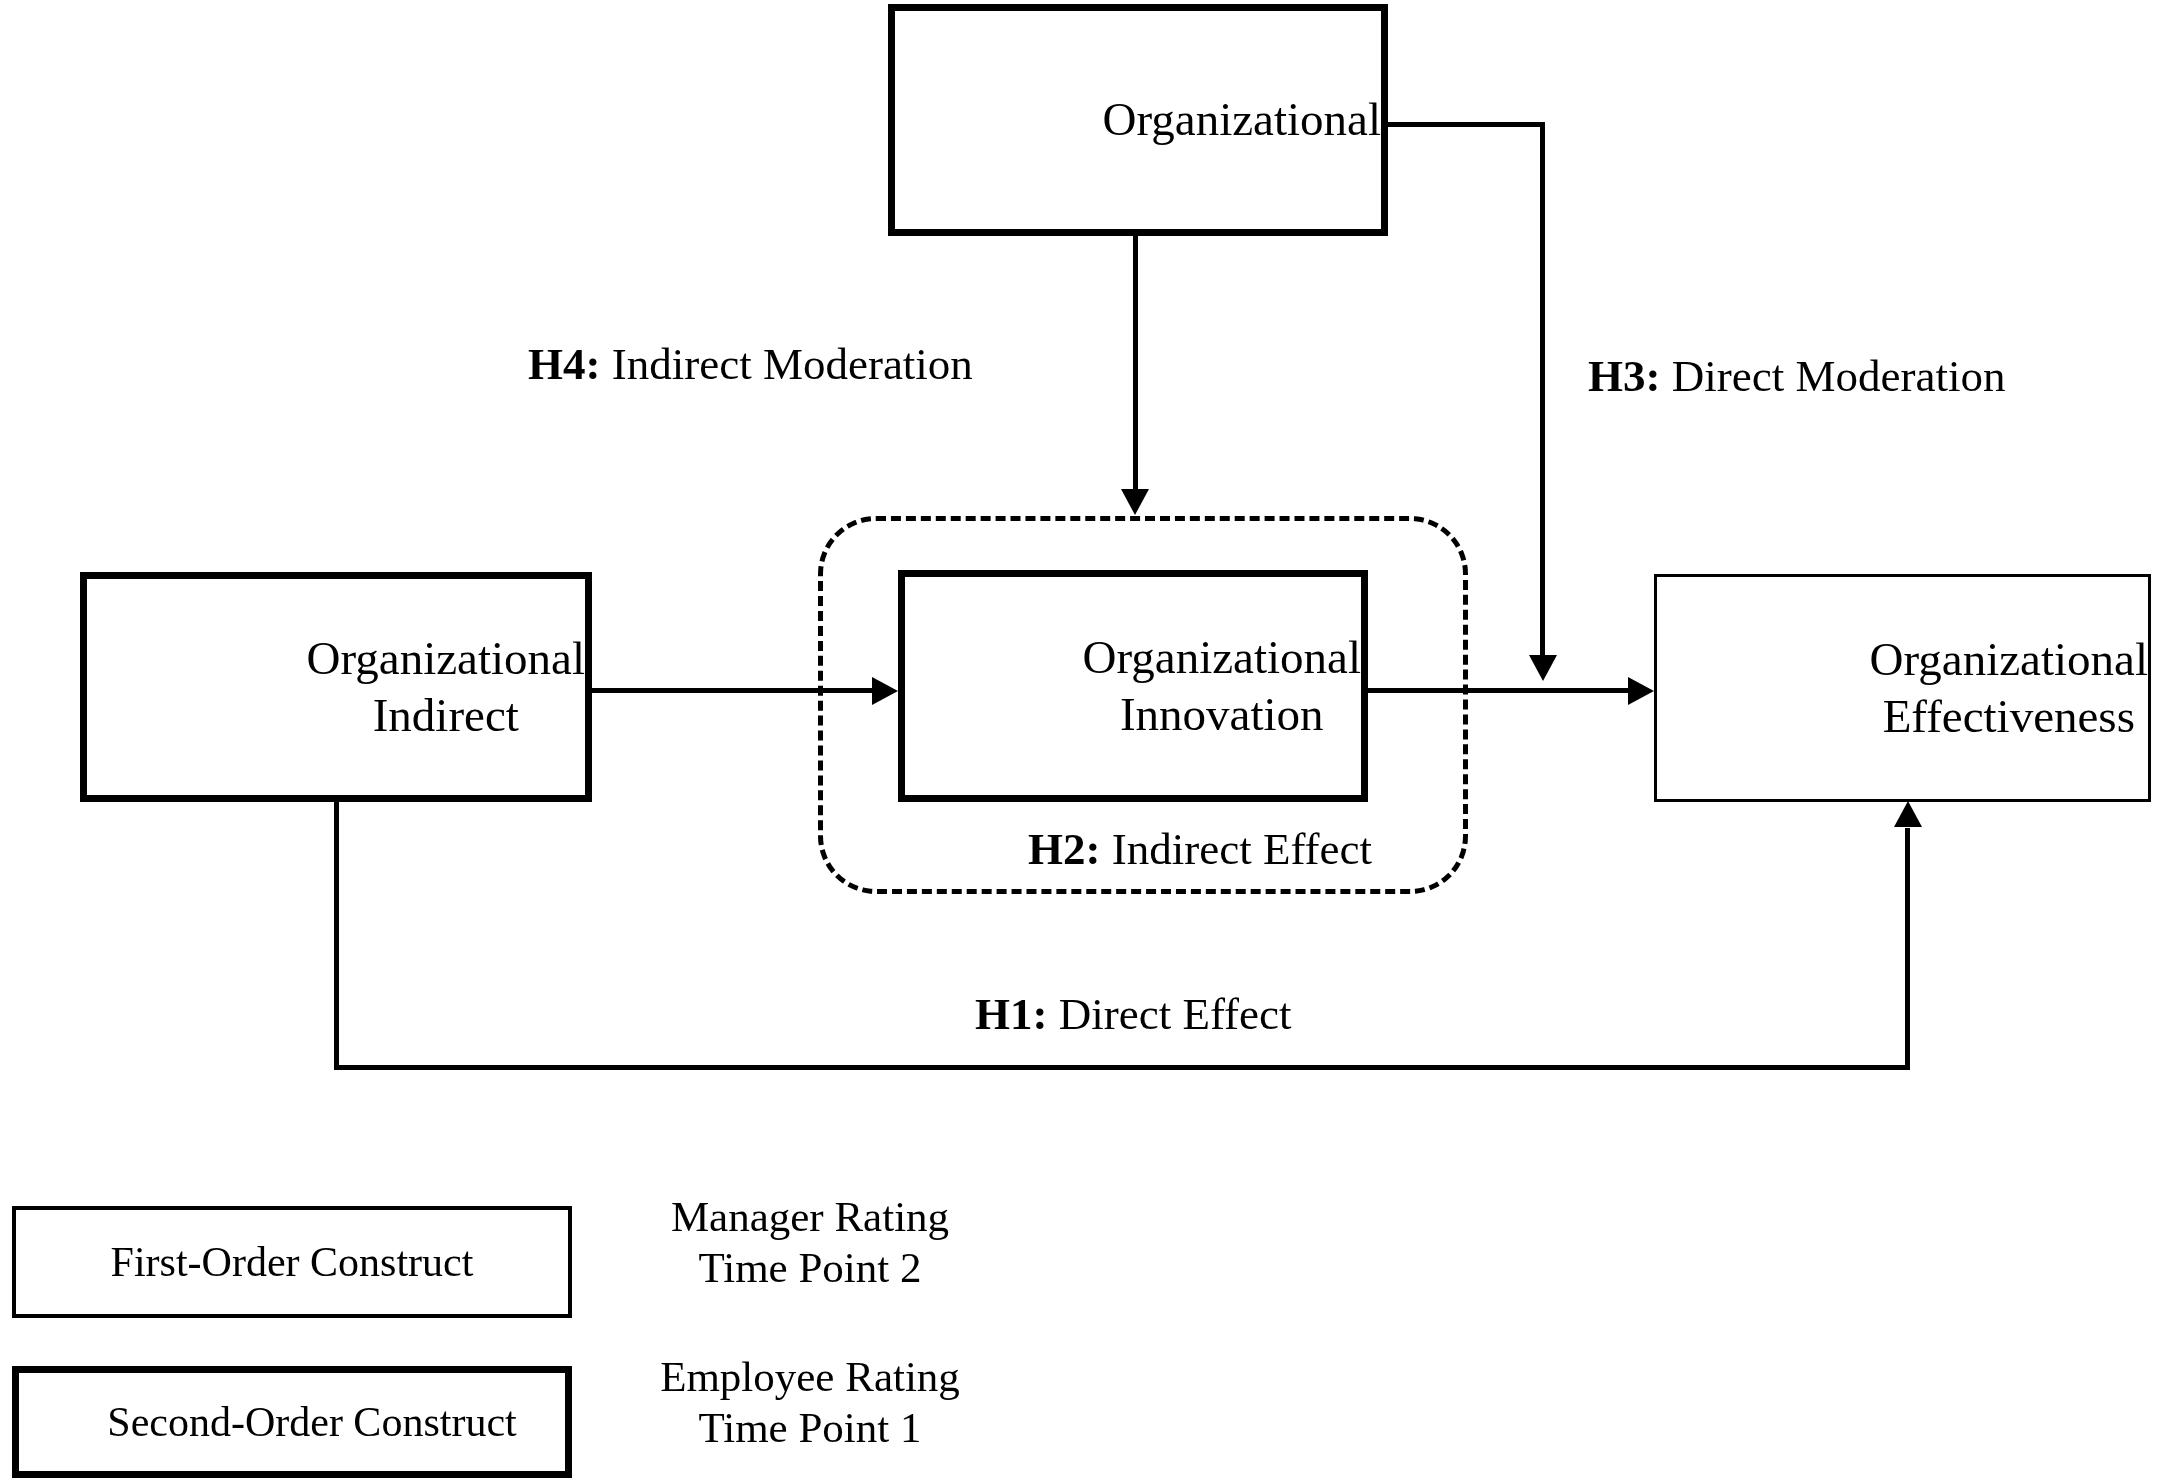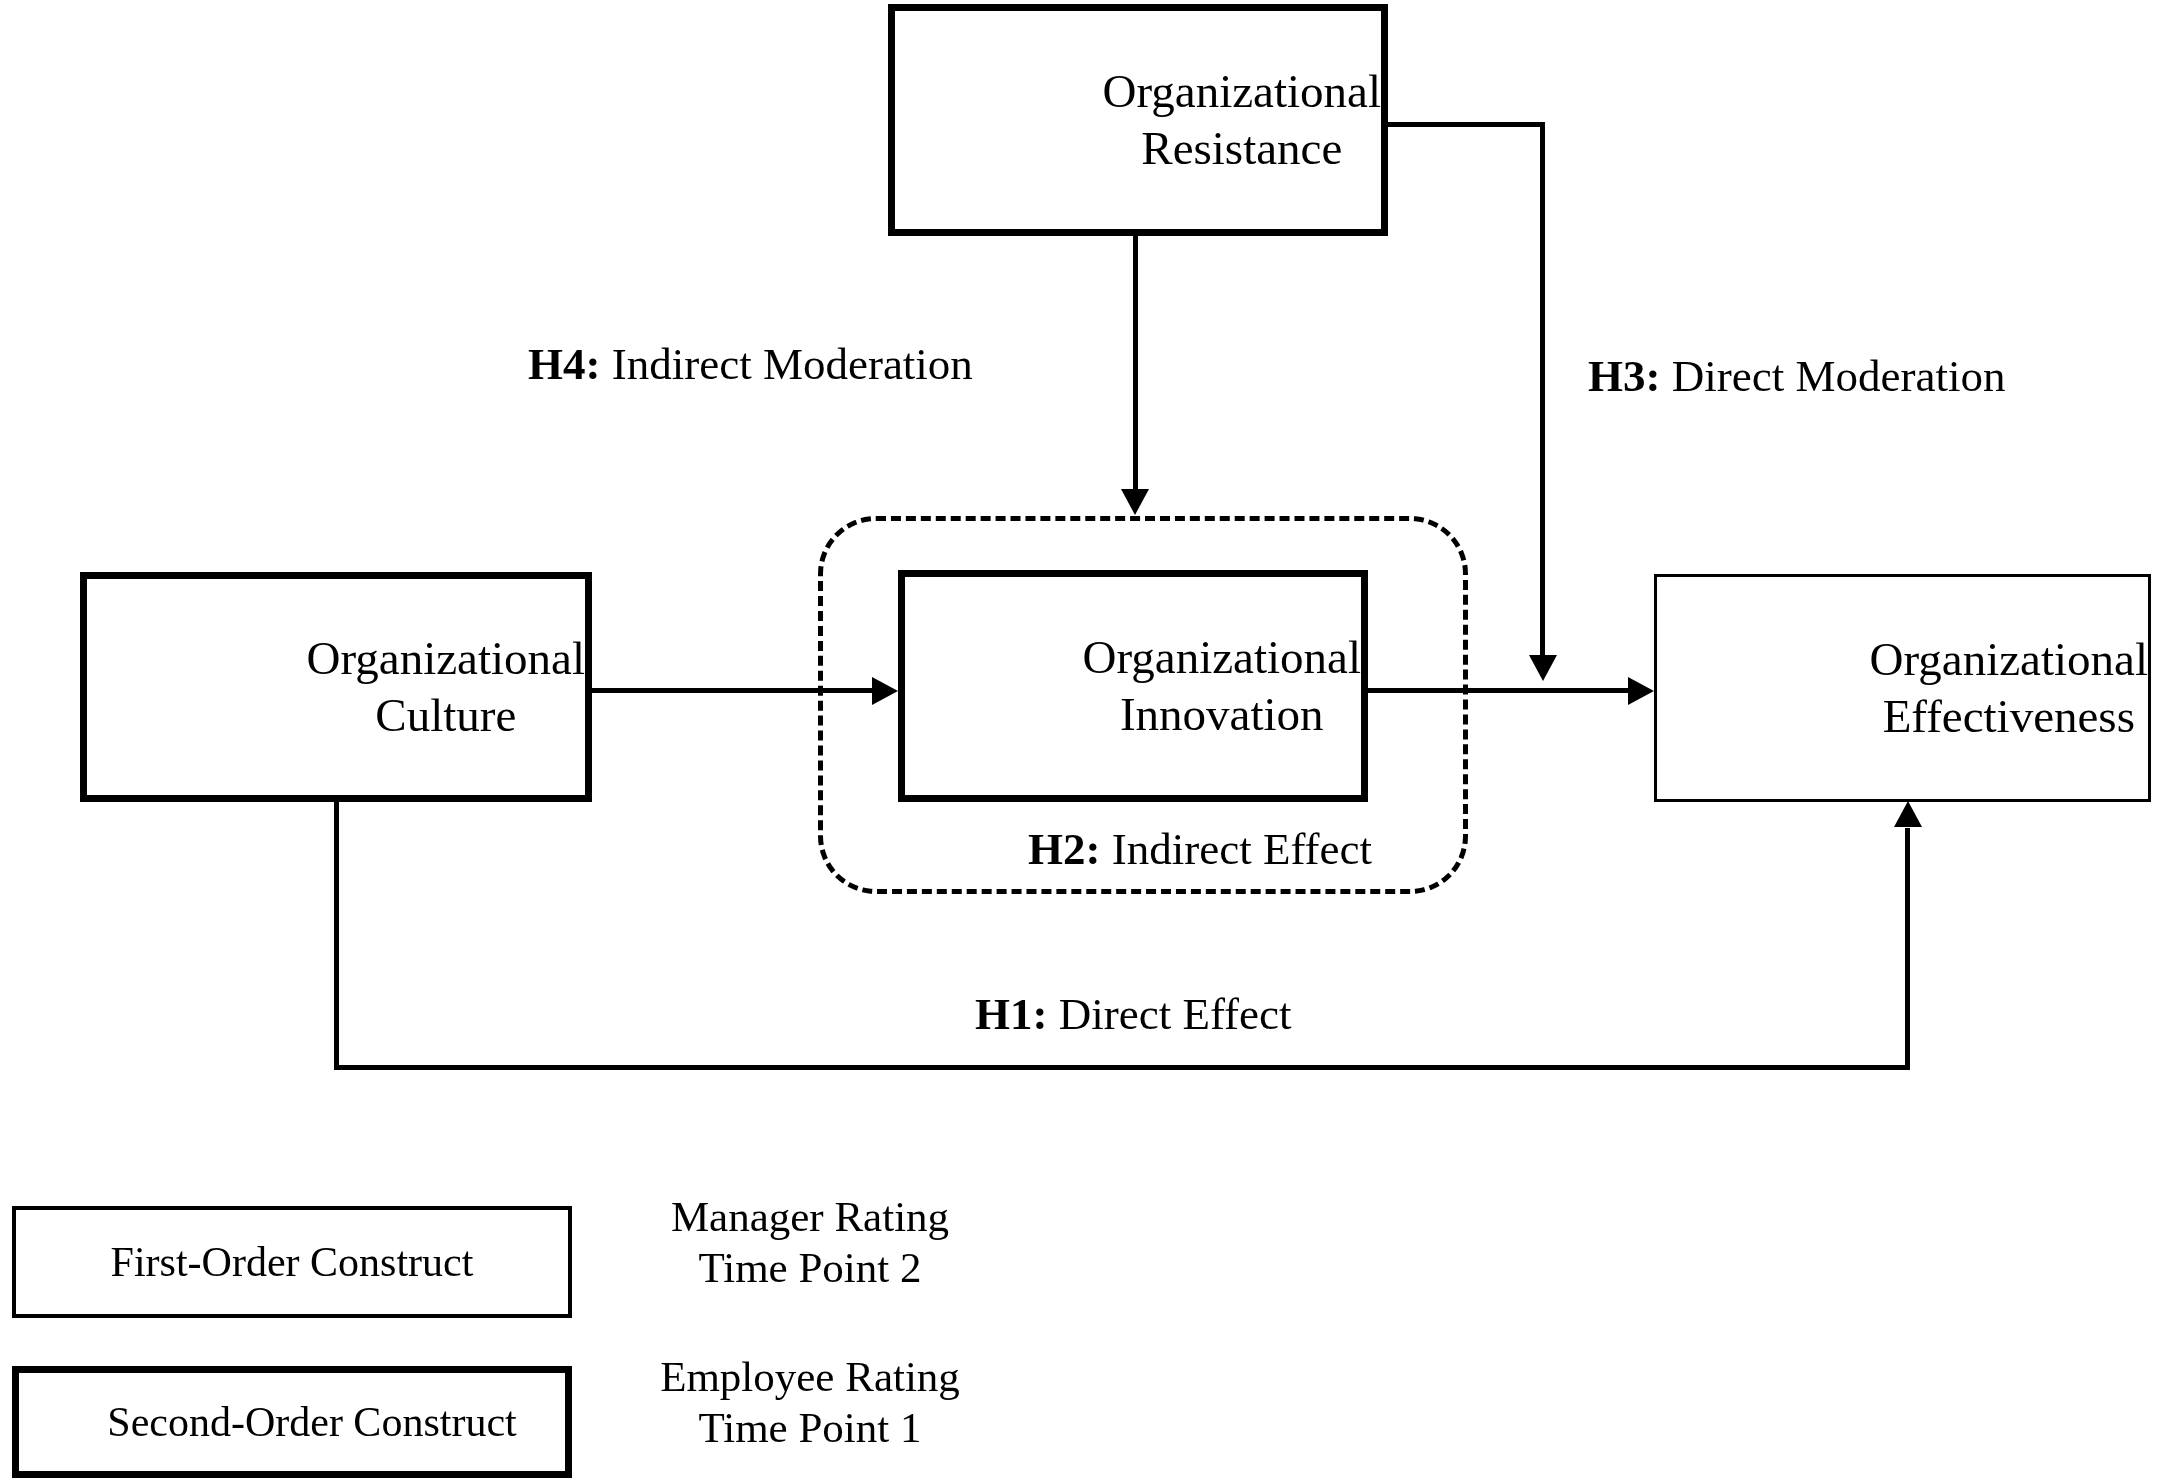--- a/index.html
+++ b/index.html
@@ -152,28 +152,27 @@
   <div class="arrowhead arrow-right" style="left:1628px; top:677px;"></div>
 
   <div class="edge-line edge-v" style="left:334px; top:802px; height:268px;"></div>
   <div class="edge-line edge-h" style="left:334px; top:1065px; width:1576px;"></div>
   <div class="edge-line edge-v" style="left:1905px; top:828px; height:242px;"></div>
   <div class="arrowhead arrow-up" style="left:1894px; top:801px;"></div>
 
   <div class="node second-order" id="node-resistance">
     <span>
       <span class="node-label">Organizational</span>
-      <span class="node-label">Resistance</span>
     </span>
   </div>
 
   <div class="node second-order" id="node-culture">
     <span>
       <span class="node-label">Organizational</span>
-      <span class="node-label">Culture</span>
+      <span class="node-label">Indirect</span>
     </span>
   </div>
 
   <div class="node second-order" id="node-innovation">
     <span>
       <span class="node-label">Organizational</span>
       <span class="node-label">Innovation</span>
     </span>
   </div>
 

